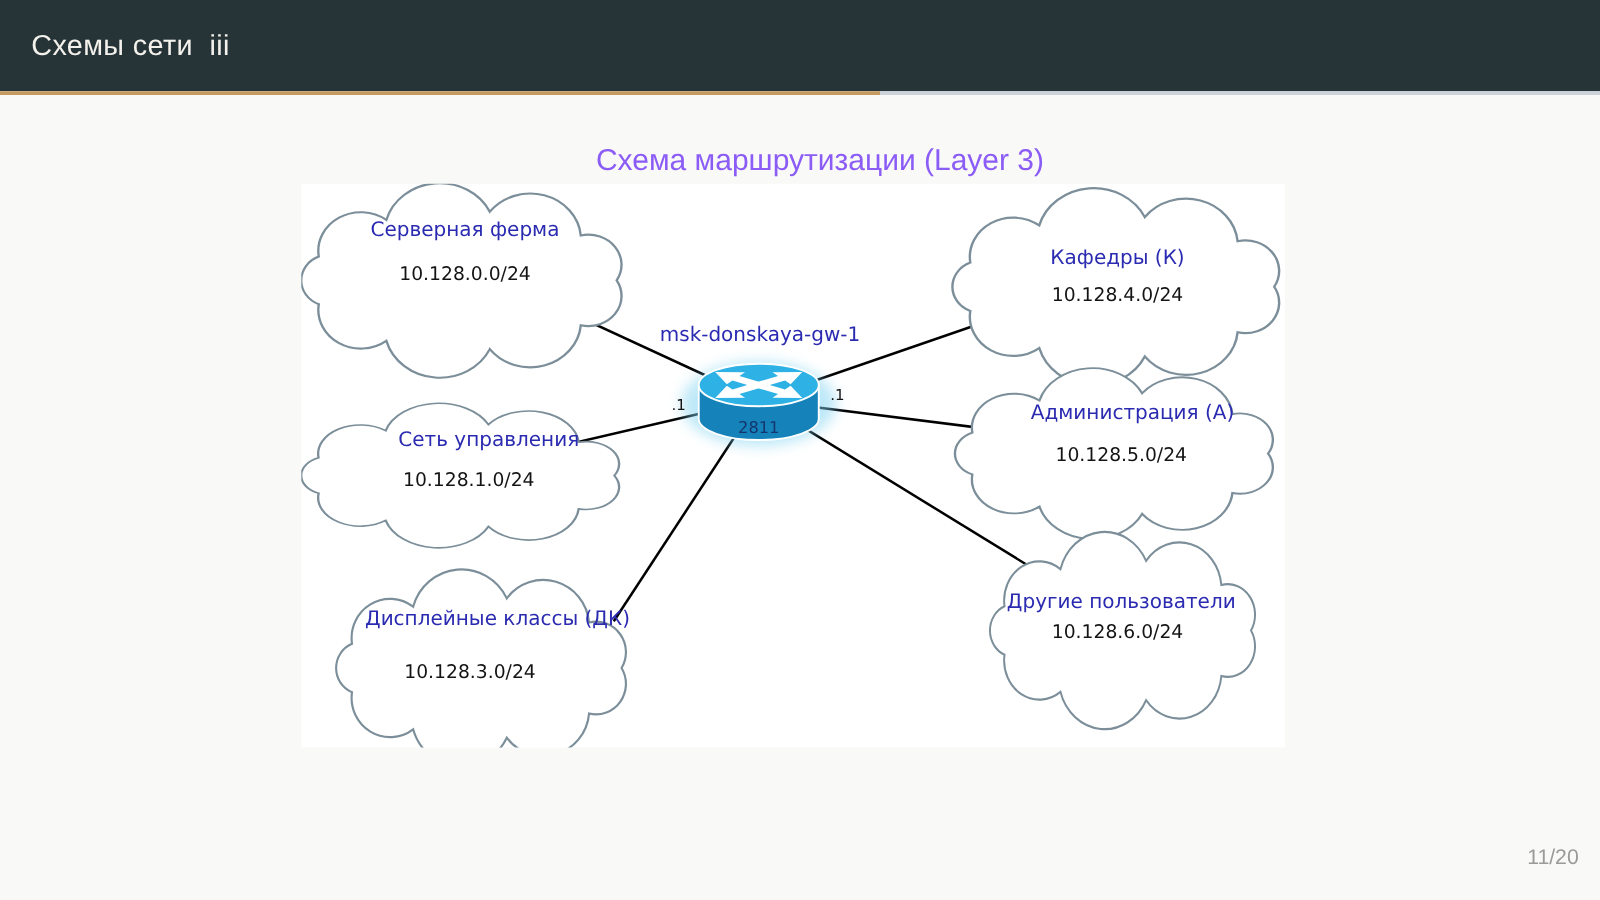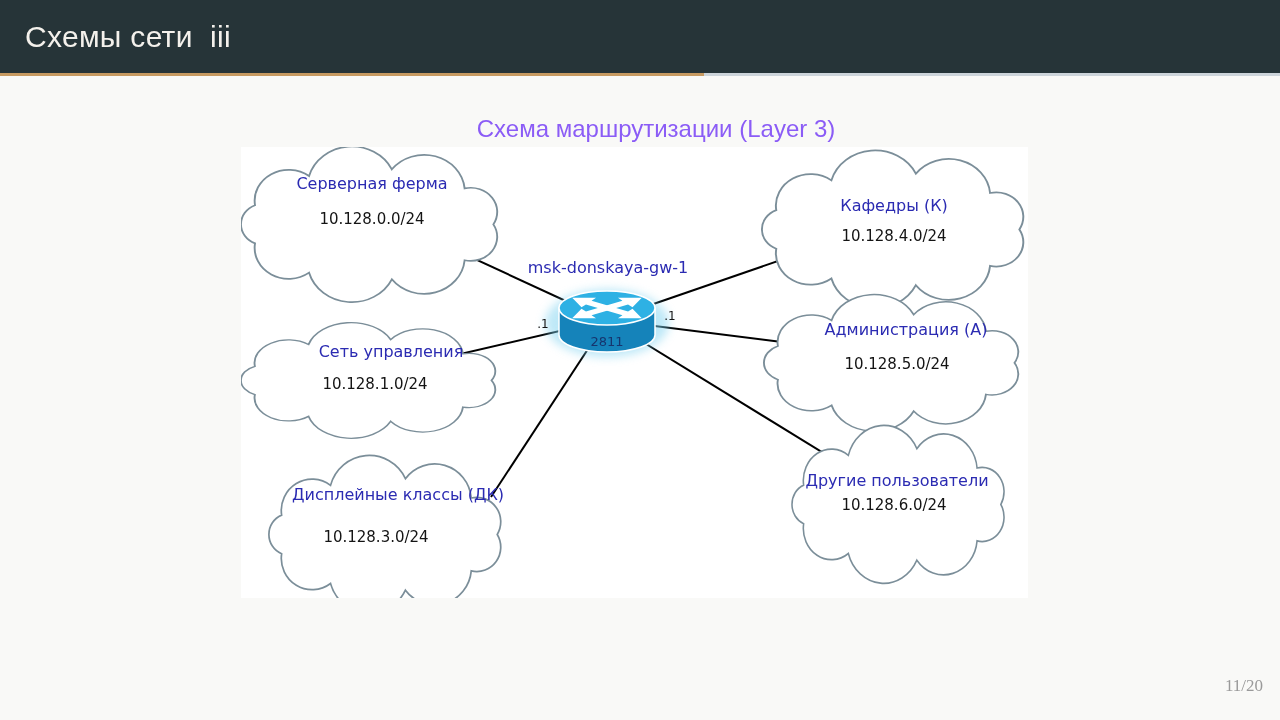--- a/index.html
+++ b/index.html
@@ -10,41 +10,41 @@
     overflow:hidden;
     font-family:"Liberation Sans", sans-serif;
   }
   .hdr{
     position:absolute;top:0;left:0;width:1280px;height:73px;
     background:#263438;
     display:flex;align-items:center;
     box-sizing:border-box;padding-left:25px;
   }
   .hdr h1{
-    margin:0;font-size:30px;font-weight:400;color:#f4f1ec;
+    margin:0;font-size:23px;font-weight:400;color:#f4f1ec;
     letter-spacing:.3px;white-space:pre;
   }
   .progress{
     position:absolute;top:73px;left:0;width:1280px;height:3px;
     background:#ccd4da;
   }
   .progress .fill{width:55%;height:100%;background:#c79a61;}
   .slide-title{
     position:absolute;top:99px;left:0;width:1280px;
     margin:16px;text-align:center;
     font-size:24px;font-weight:400;color:#8b5cf6;
   }
   .panel{
     position:absolute;left:241px;top:147px;width:787px;height:451px;
     background:#ffffff;
   }
   .panel svg{display:block;}
   .pagenum{
     position:absolute;right:17px;bottom:24px;
-    font-size:17px;color:#9a9a9a;font-family:Liberation Serif, serif;
+    font-size:17px;color:#9a9a9a;
   }
   
   text{font-family:"DejaVu Sans","Liberation Sans",sans-serif;}
   .lbl{fill:#2b2bb2;font-size:16px;text-anchor:middle;}
   .ip{fill:#141414;font-size:15px;text-anchor:middle;}
   .rlbl{fill:#2b2bb2;font-size:16px;text-anchor:middle;}
   .port{fill:#141414;font-size:12px;text-anchor:middle;}
   .model{fill:#16356e;font-size:13px;text-anchor:middle;}
   .link{stroke:#000;stroke-width:2;}
   .cloudshape{fill:#ffffff;stroke:#7b8e99;stroke-width:2;}

